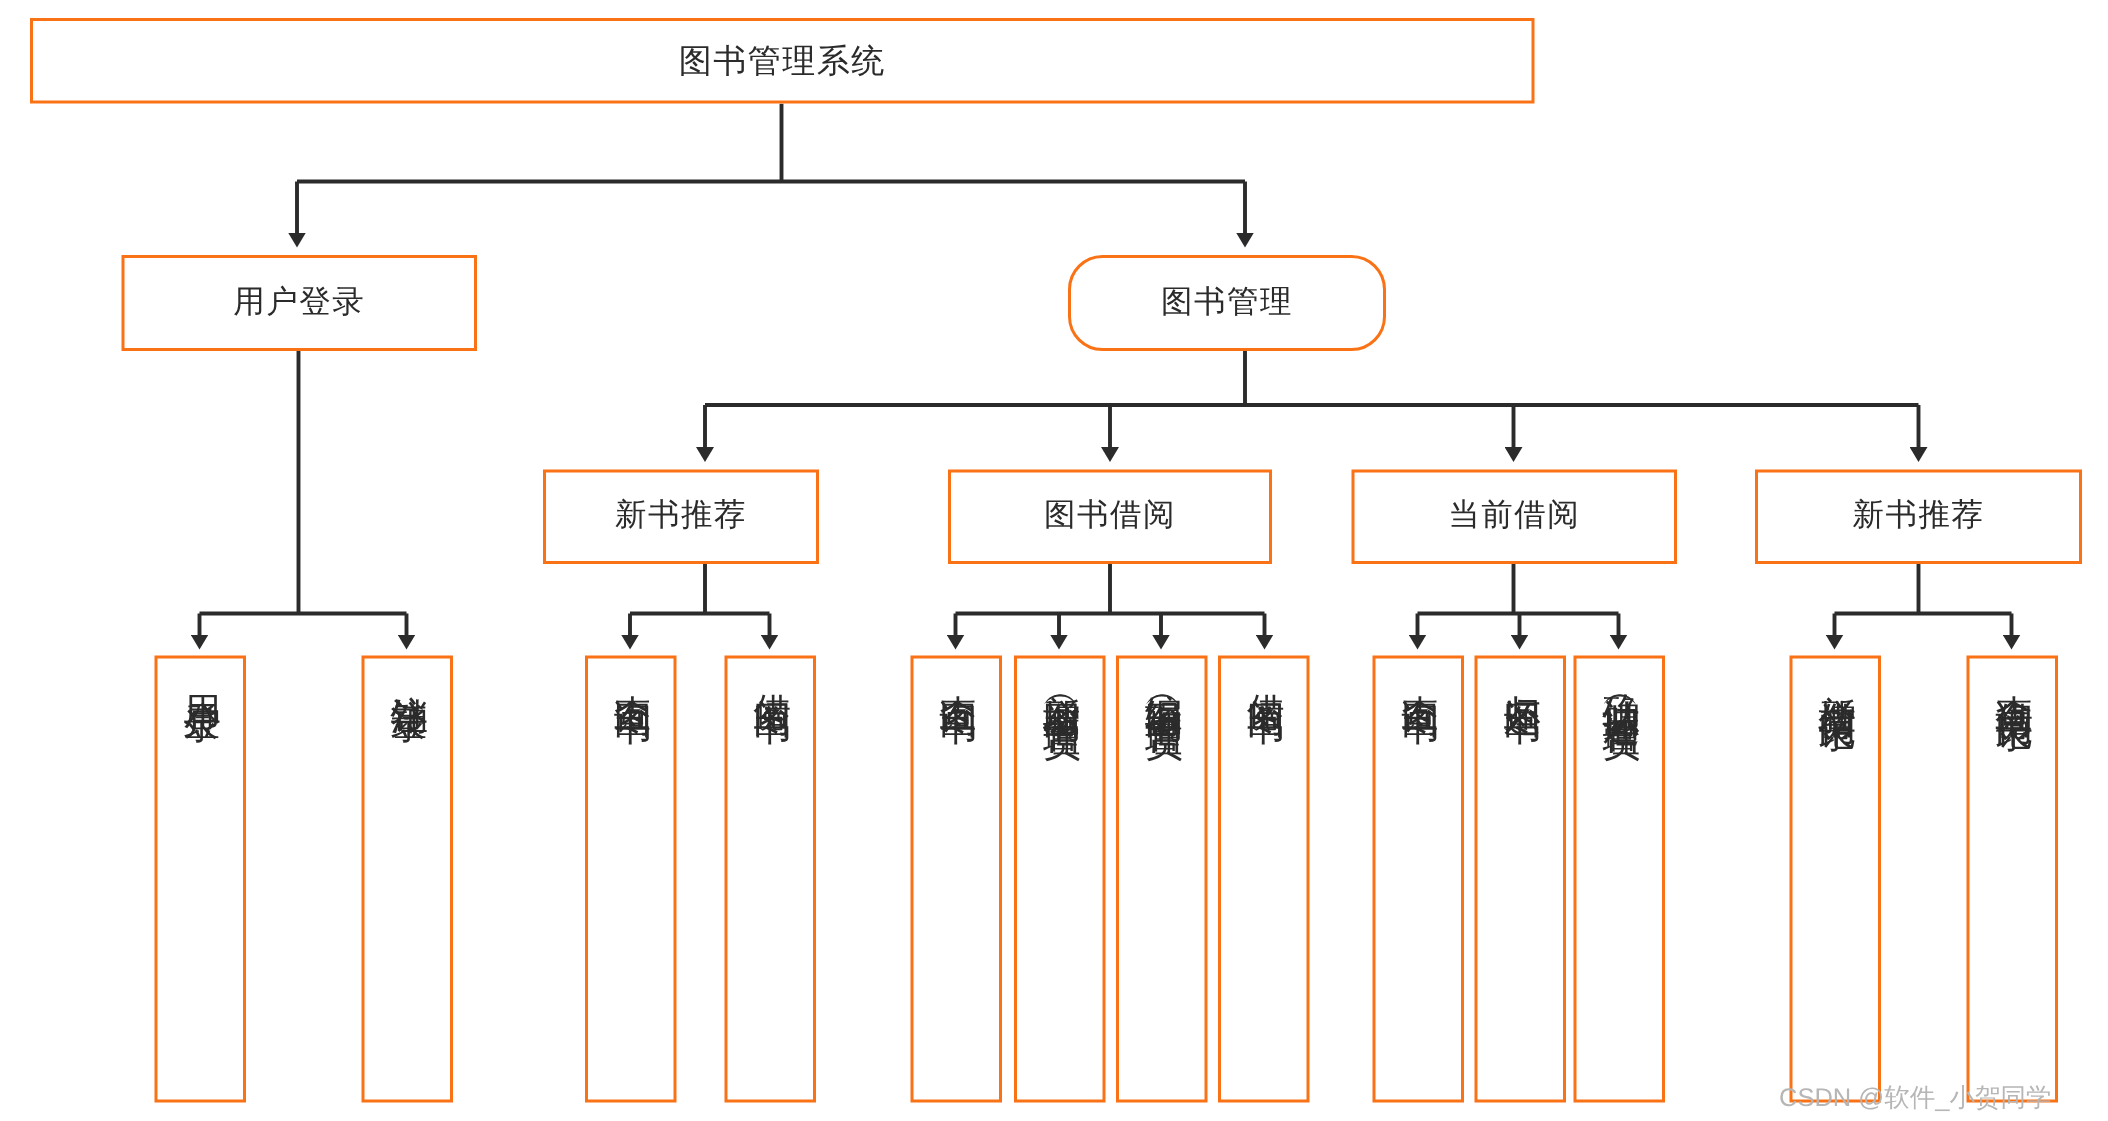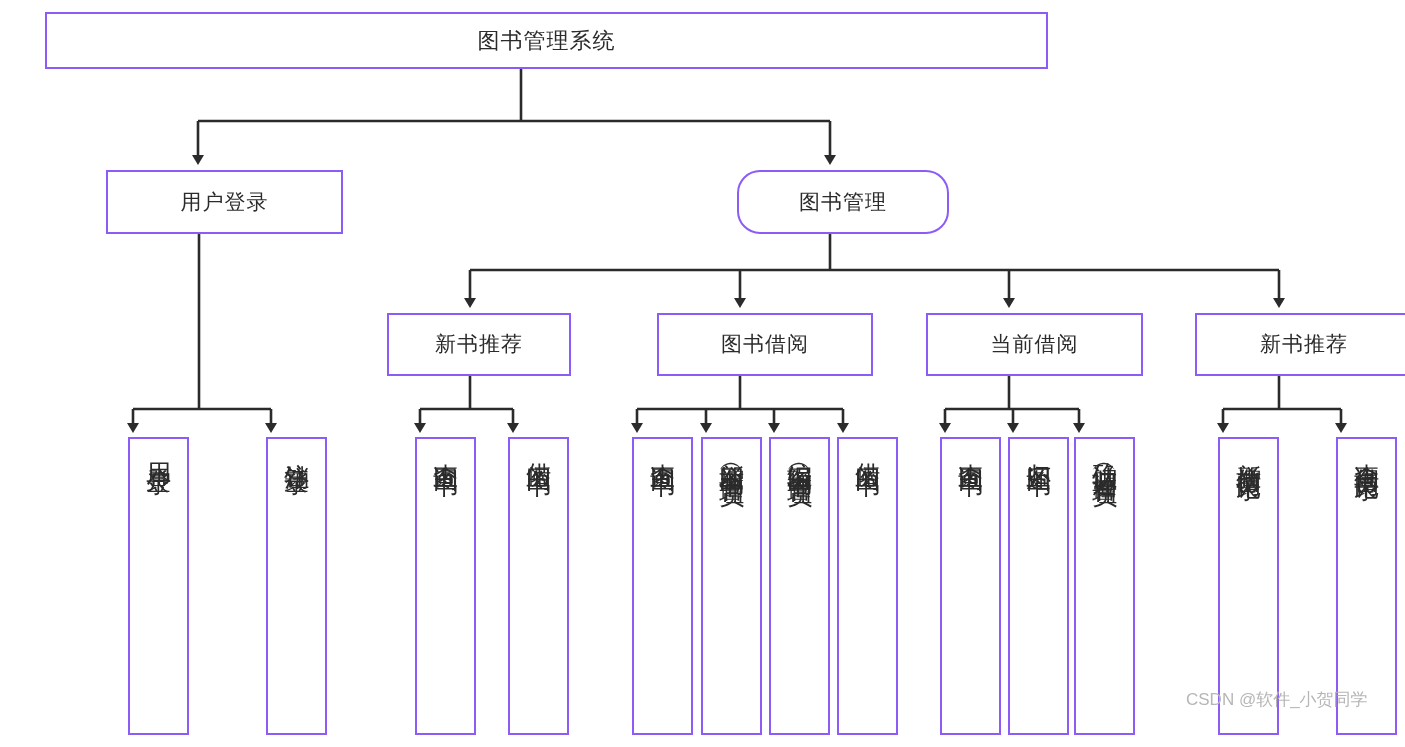--- a/index.html
+++ b/index.html
@@ -23,27 +23,26 @@
     left: 0;
     top: 0;
     width: 1405px;
     height: 747px;
     pointer-events: none;
   }
   .node {
     position: absolute;
     box-sizing: border-box;
     background: #ffffff;
-    border: 2px solid #8b5cf6;
+    border: 2px solid #f97316;
     display: flex;
     align-items: center;
     justify-content: center;
     color: #2b2b2b;
     z-index: 2;
-    margin-left: 25px;
   }
   .node-label {
     display: block;
     letter-spacing: 1px;
     color: #2b2b2b;
     line-height: 1.18;
   }
   .node.horiz .node-label {
     font-size: 21px;
     white-space: nowrap;
@@ -59,21 +58,21 @@
   .node.vert .node-label {
     writing-mode: vertical-rl;
     text-orientation: upright;
     font-size: 25px;
     letter-spacing: 3px;
     white-space: nowrap;
   }
   .watermark {
     position: absolute;
     left: 1186px;
-    top: 688px;
+    top: 720px;
     font-size: 17px;
     color: #b6b6b6;
     white-space: nowrap;
     z-index: 3;
     font-family: "Liberation Sans", "DejaVu Sans", sans-serif;
   }
 </style>
 </head>
 <body>
 

